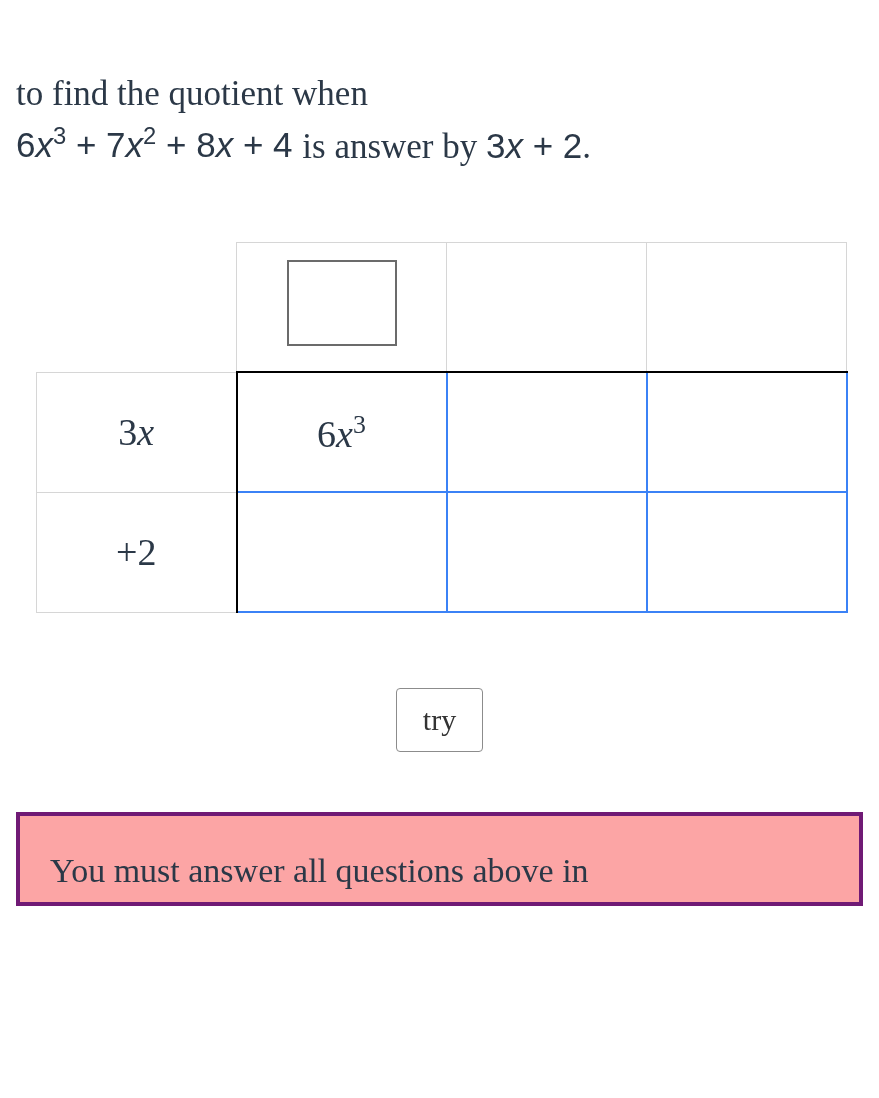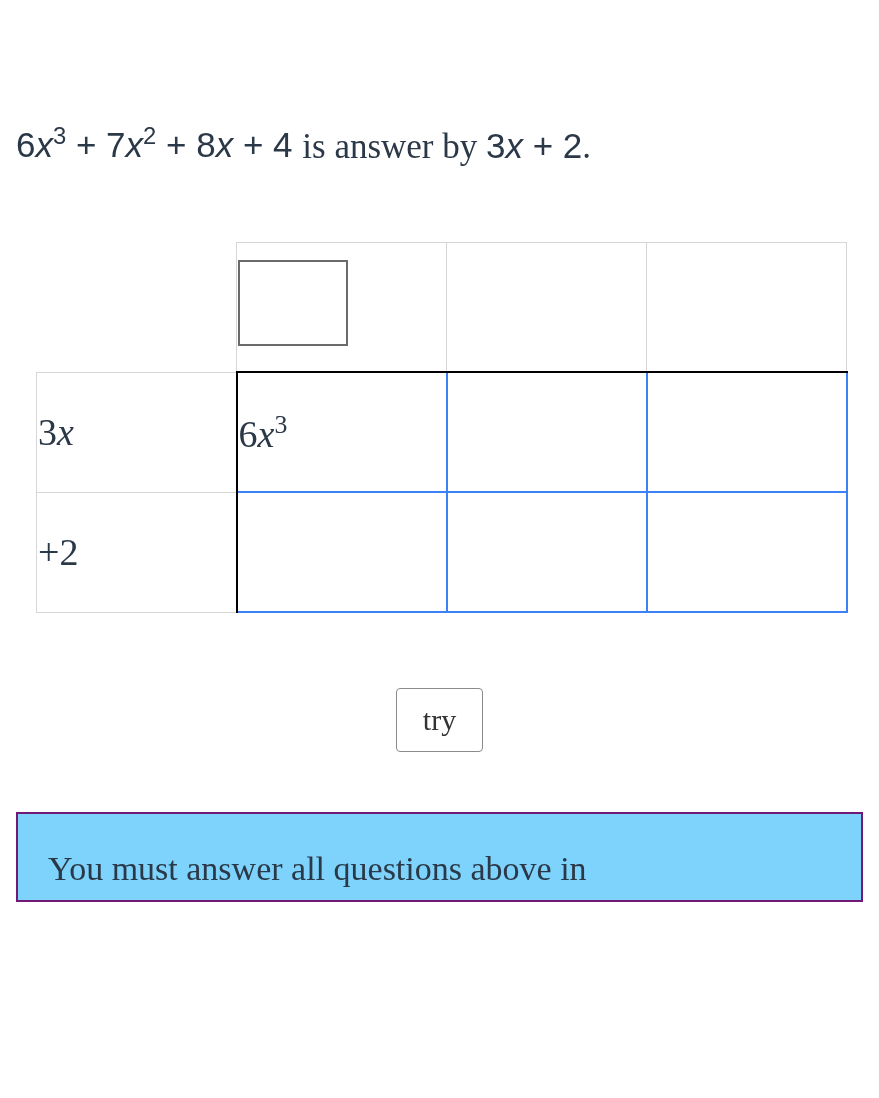--- a/index.html
+++ b/index.html
@@ -24,20 +24,21 @@
   .n { font-style: normal; }
 
   .grid-wrap {
     margin-left: 20px;
     margin-bottom: 75px;
   }
   table.area {
     border-collapse: collapse;
   }
   table.area td {
+    text-align: center;
     vertical-align: middle;
     font-size: 38px;
     font-family: 'Times New Roman', Georgia, serif;
   }
   td.hdr-blank { width: 200px; height: 130px; border: none; }
   td.hdr-cell {
     width: 210px; height: 130px;
     border: 1px solid #d6d6d6;
     border-bottom: 2px solid #000;
   }
@@ -72,33 +73,33 @@
     border-radius: 4px;
     padding: 14px 26px;
     font-size: 30px;
     font-family: Georgia, serif;
     color: #333;
     background: #fff;
     cursor: pointer;
   }
 
   .notice {
-    border: 2px solid #701a75;
-    background: #7dd3fc;
+    border: 4px solid #701a75;
+    background: #fca5a5;
     padding: 30px 30px 6px 30px;
     font-size: 34px;
     line-height: 1.45;
   }
 </style>
 </head>
 <body>
 
 <div class="prompt">
   <br>
-  <br>
+  <span>to find the quotient when</span><br>
   <span class="math">
     <span class="n">6</span><span>x</span><span class="sup">3</span><span class="n"> + </span><span class="n">7</span><span>x</span><span class="sup">2</span><span class="n"> + </span><span class="n">8</span><span>x</span><span class="n"> + </span><span class="n">4</span>
   </span><span> is answer by </span><span class="math"><span class="n">3</span><span>x</span><span class="n"> + </span><span class="n">2</span></span><span>.</span>
 </div>
 
 <div class="grid-wrap">
   <table class="area">
     <tbody>
         <tr>
       <td class="hdr-blank"></td>

